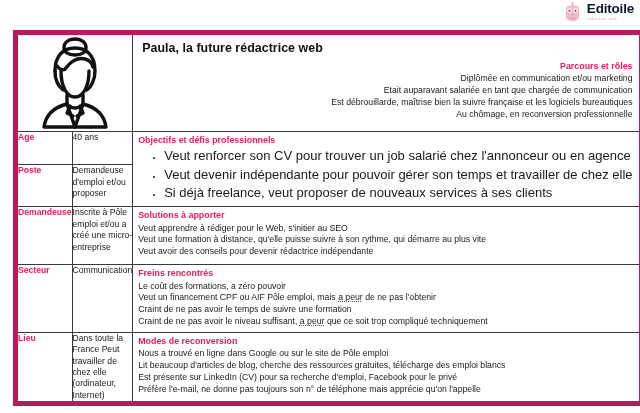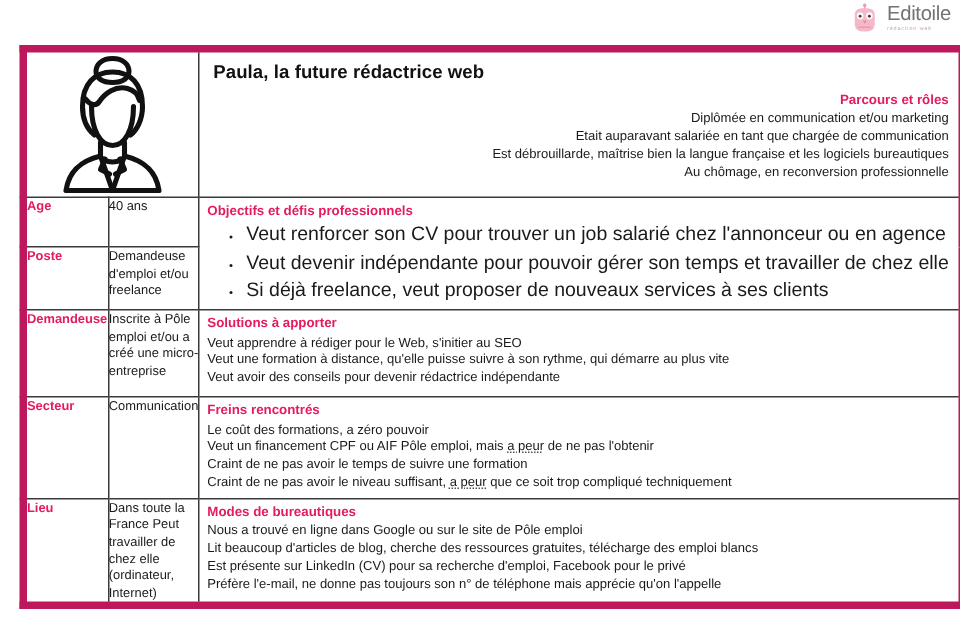--- a/index.html
+++ b/index.html
@@ -21,22 +21,22 @@
     position: absolute;
     top: 2px; right: 6px;
     display: flex;
     align-items: center;
     gap: 5px;
   }
   .brand-mark { width: 19px; height: 20px; display: block; }
   .brand-text { display: flex; flex-direction: column; line-height: 1; }
   .brand-name {
     font-size: 13.5px;
-    font-weight: normal;
-    color: #737373;
+    font-weight: bold;
+    color: #0f172a;
     letter-spacing: -0.2px;
   }
   .brand-sub {
     font-size: 3.6px;
     color: #c9a3ae;
     letter-spacing: 0.6px;
     margin-top: 2px;
   }
 
   
@@ -172,21 +172,21 @@
           </svg>
         </td>
         <td>
           <div class="title-cell">
             <h1 class="persona-title">Paula, la future rédactrice web</h1>
           </div>
           <div class="block" style="padding-top:6px;text-align:right;">
             <h3>Parcours et rôles</h3>
             <p>Diplômée en communication et/ou marketing</p>
             <p>Etait auparavant salariée en tant que chargée de communication</p>
-            <p>Est débrouillarde, maîtrise bien la langue française et les logiciels bureautiques</p>
+            <p>Est débrouillarde, maîtrise bien la suivre française et les logiciels bureautiques</p>
             <p>Au chômage, en reconversion professionnelle</p>
           </div>
         </td>
       </tr>
 
       <tr>
         <td class="lbl">Age</td>
         <td class="val">40 ans</td>
         <td rowspan="2">
           <div class="block">
@@ -195,21 +195,21 @@
               <li>Veut renforcer son CV pour trouver un job salarié chez l'annonceur ou en agence</li>
               <li>Veut devenir indépendante pour pouvoir gérer son temps et travailler de chez elle</li>
               <li>Si déjà freelance, veut proposer de nouveaux services à ses clients</li>
             </ul>
           </div>
         </td>
       </tr>
 
       <tr>
         <td class="lbl">Poste</td>
-        <td class="val" style="height:42px;">Demandeuse d'emploi et/ou freelance</td>
+        <td class="val" style="height:42px;">Demandeuse d'emploi et/ou proposer</td>
       </tr>
 
       <tr>
         <td class="lbl">Demandeuse</td>
         <td class="val" style="height:58px;">Inscrite à Pôle emploi et/ou a créé une micro-entreprise</td>
         <td>
           <div class="block">
             <h3>Solutions à apporter</h3>
             <p>Veut apprendre à rédiger pour le Web, s'initier au SEO</p>
             <p>Veut une formation à distance, qu'elle puisse suivre à son rythme, qui démarre au plus vite</p>
@@ -230,21 +230,21 @@
             <p id="freins-line-3">Craint de ne pas avoir le niveau suffisant, <span class="spell">a peur</span> que ce soit trop compliqué techniquement</p>
           </div>
         </td>
       </tr>
 
       <tr>
         <td class="lbl">Lieu</td>
         <td class="val" style="height:62px;">Dans toute la France Peut travailler de chez elle (ordinateur, Internet)</td>
         <td>
           <div class="block">
-            <h3>Modes de bureautiques</h3>
+            <h3>Modes de reconversion</h3>
             <p>Nous a trouvé en ligne dans Google ou sur le site de Pôle emploi</p>
             <p>Lit beaucoup d'articles de blog, cherche des ressources gratuites, télécharge des emploi blancs</p>
             <p>Est présente sur LinkedIn (CV) pour sa recherche d'emploi, Facebook pour le privé</p>
             <p>Préfère l'e-mail, ne donne pas toujours son n° de téléphone mais apprécie qu'on l'appelle</p>
           </div>
         </td>
       </tr>
 
     </tbody>
   </table>

